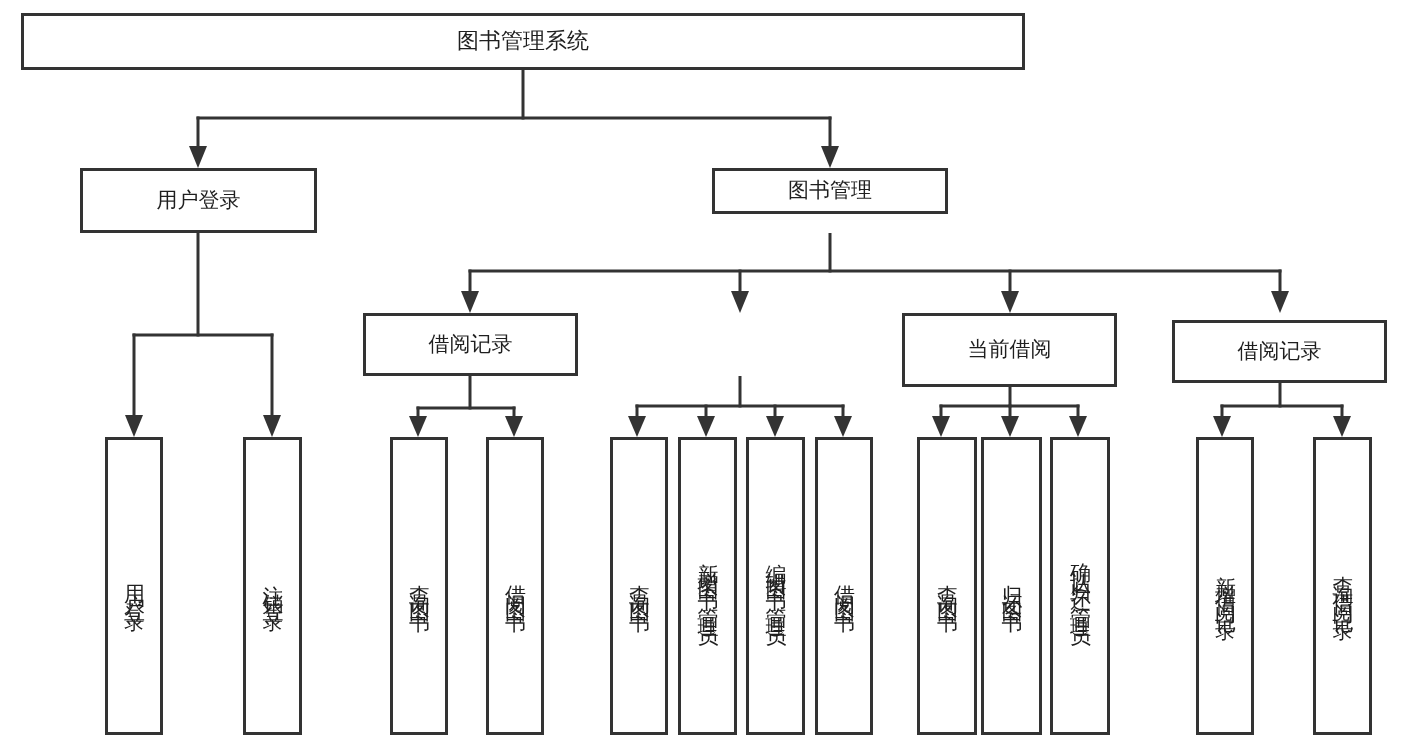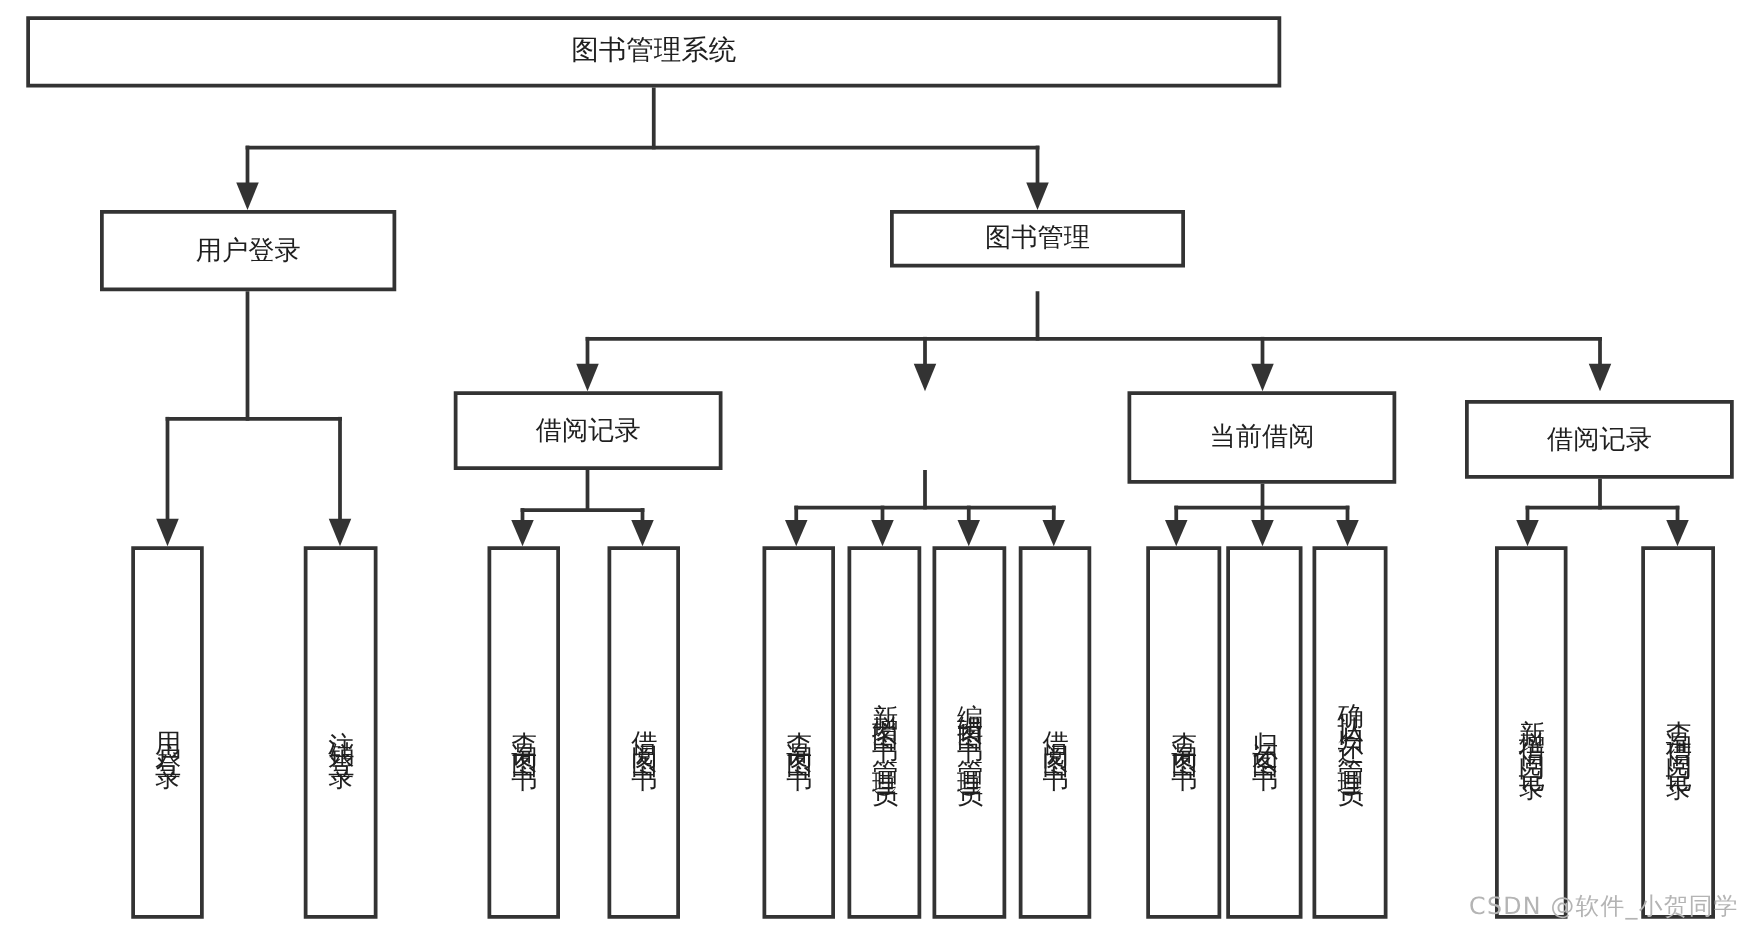--- a/index.html
+++ b/index.html
@@ -187,14 +187,13 @@
     <span>确认归还（管理员）</span>
   </div>
 
   <div class="node v" style="left:1196px;top:437px;width:58px;height:298px;">
     <span>新增借阅记录</span>
   </div>
   <div class="node v" style="left:1313px;top:437px;width:59px;height:298px;">
     <span>查询借阅记录</span>
   </div>
 
-  <div class="watermark">CSDN @软件_小贺同学</div>
 </div>
 
 </body></html>

